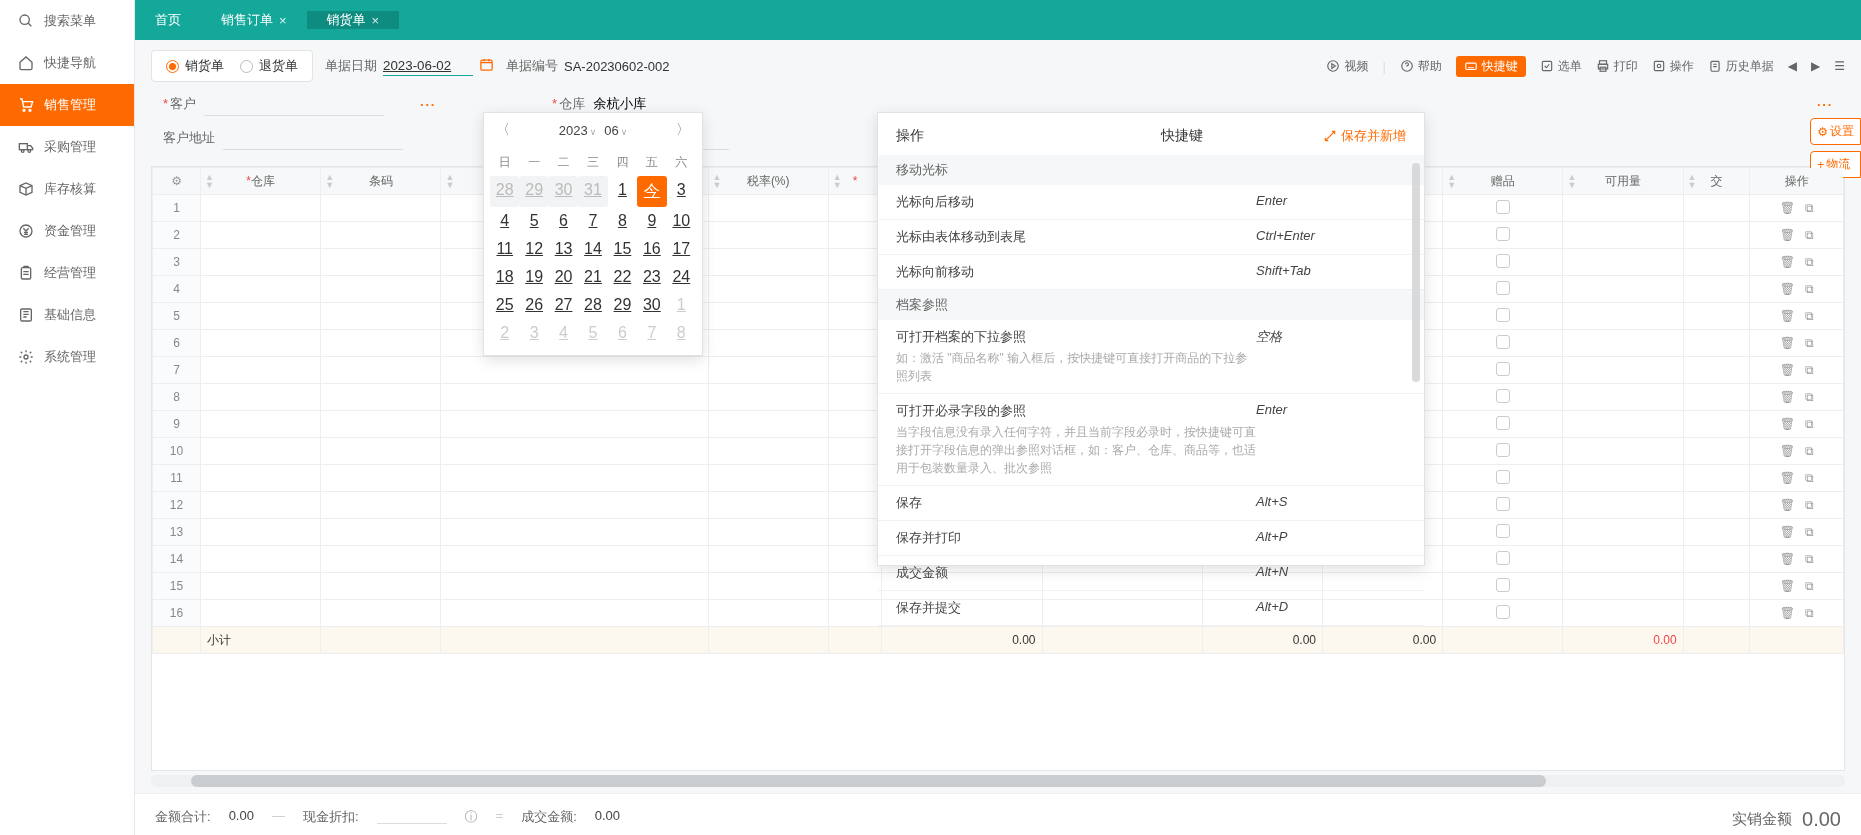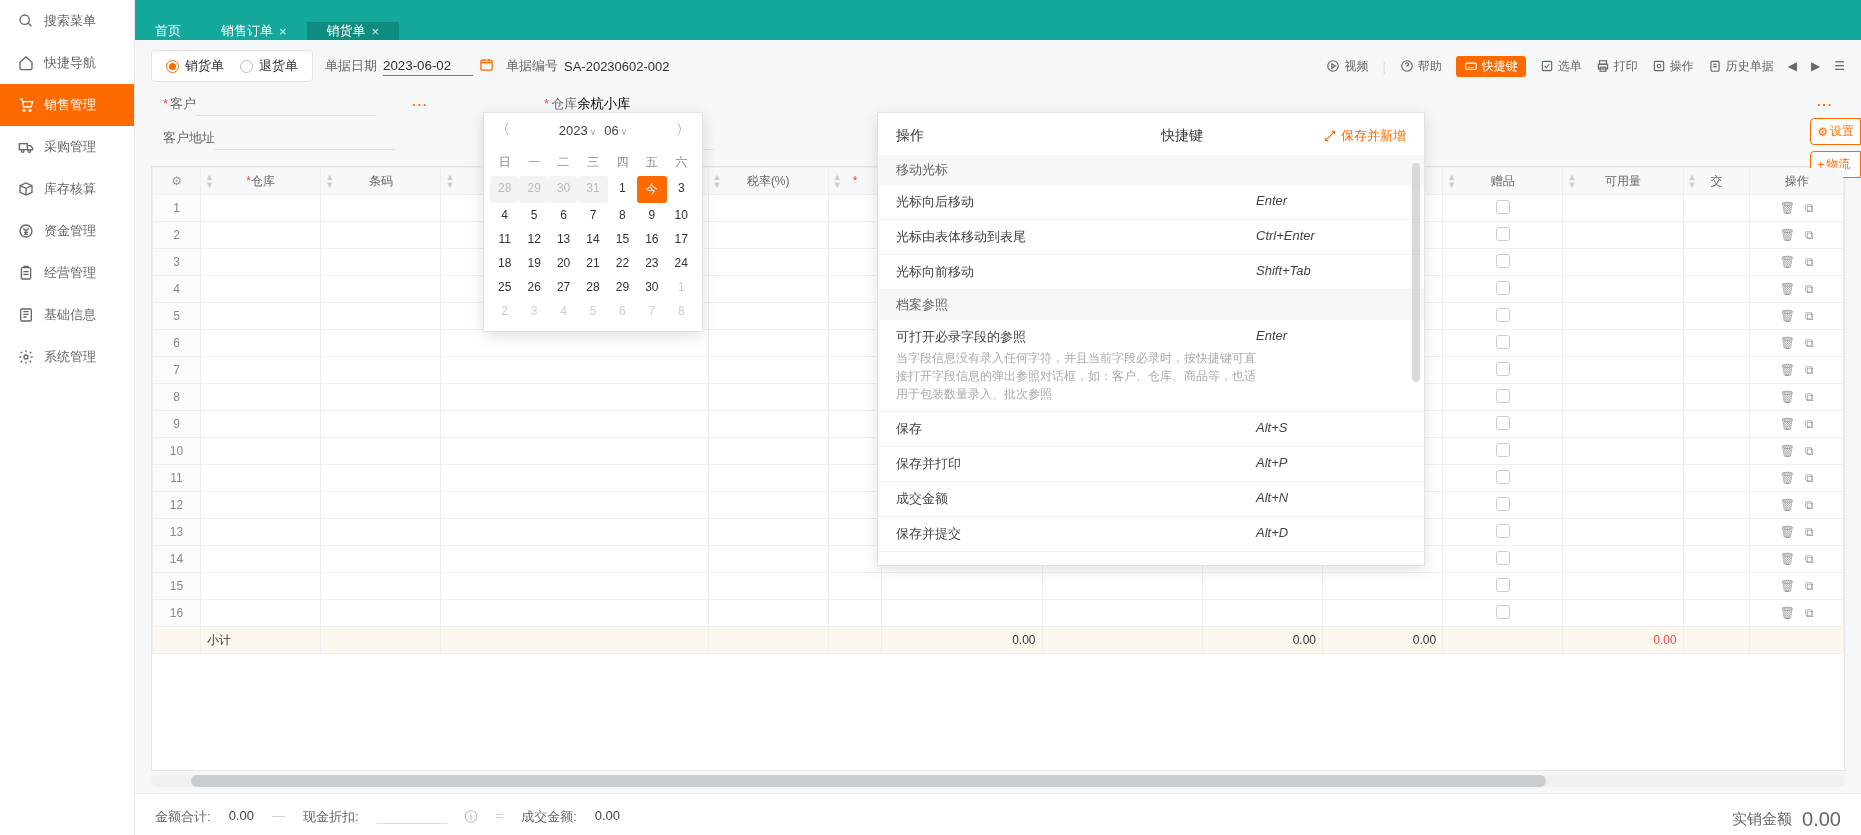--- a/index.html
+++ b/index.html
@@ -10,45 +10,45 @@
 .sidebar { width:135px; background:#fff; border-right:1px solid #e8e8e8; flex-shrink:0; }
 .sidebar-item { display:flex; align-items:center; padding:12px 18px; cursor:pointer; color:#666; gap:10px; }
 .sidebar-item.active { background:#ff6a00; color:#fff; }
 .sidebar-item .icn { width:16px; height:16px; display:inline-flex; align-items:center; justify-content:center; }
 .sidebar-item .icn svg { width:16px; height:16px; }
 
 
 .main { flex:1; display:flex; flex-direction:column; min-width:0; }
 
 
-.tabs { background:#14a89b; display:flex; height:40px; align-items:flex-end; }
+.tabs { background:#14a89b; display:flex; height:40px; align-items:center; }
 .tab { padding:0 20px; display:flex; align-items:center; color:#fff; cursor:pointer; gap:6px; }
 .tab.active { background:#0f8c80; }
 .tab-close { font-size:13px; opacity:.85; }
 
 
 .workarea { flex:1; background:#f5f7f8; position:relative; display:flex; flex-direction:column; }
 .toolbar { display:flex; align-items:center; padding:10px 16px 0 16px; gap:12px; flex-wrap:wrap; }
 .radio-group { background:#fff; border:1px solid #e3e3e3; border-radius:4px; padding:6px 14px; display:flex; gap:16px; }
 .radio { display:flex; align-items:center; gap:6px; cursor:pointer; }
 .radio .dot { width:13px; height:13px; border-radius:50%; border:1px solid #bbb; display:inline-flex; align-items:center; justify-content:center; }
 .radio.checked .dot { border-color:#ff6a00; }
 .radio.checked .dot::after { content:""; width:7px; height:7px; background:#ff6a00; border-radius:50%; }
 .fld { display:flex; align-items:center; gap:6px; }
 .fld-label { color:#666; }
-.date-input { width:90px; border:none; border-bottom:1px solid #14a89b; background:transparent; padding:2px 0; color:#333; }
+.date-input { width:90px; border:none; border-bottom:1px solid #14a89b; background:transparent; padding:2px 0; color:#333;text-decoration:underline; }
 .cal-icn { color:#ff6a00; }
 .toolbar-right { margin-left:auto; display:flex; align-items:center; gap:14px; color:#666; }
 .toolbar-right .titem { display:flex; align-items:center; gap:4px; cursor:pointer; font-size:12px; }
 .titem.kb { background:#ff6a00; color:#fff; padding:2px 8px; border-radius:3px; }
 .titem svg { width:14px; height:14px; }
 
 
 .formrow { display:flex; align-items:center; padding:10px 28px; gap:36px; }
-.formfld { display:flex; align-items:center; }
+.formfld { display:flex; align-items:center; gap:8px; }
 .formfld .lab { color:#666; }
 .formfld .req { color:#f04848; margin-right:2px; }
 .formfld .inp { border:none; border-bottom:1px solid #ddd; width:180px; padding:4px 0; background:transparent; }
 .more-dots { color:#ff6a00; cursor:pointer; letter-spacing:1px; font-weight:bold; }
 .right-buttons { position:absolute; right:0; top:78px; display:flex; flex-direction:column; gap:6px; }
 .right-btn { border:1px solid #ff6a00; color:#ff6a00; background:#fff; padding:4px 6px; border-radius:4px 0 0 4px; cursor:pointer; font-size:12px; display:flex; align-items:center; gap:2px; }
 
 
 .tablewrap { margin:6px 16px 0 16px; background:#fff; border:1px solid #e5e5e5; flex:1; overflow:hidden; display:flex; flex-direction:column; }
 .tbl { border-collapse:collapse; width:100%; font-size:12px; }
@@ -76,21 +76,21 @@
 .footer .rt .big { font-size:20px; }
 
 
 .datepicker { position:absolute; left:348px; top:72px; width:220px; background:#fff; border:1px solid #e2e2e2; box-shadow:0 4px 14px rgba(0,0,0,.12); z-index:50; }
 .dp-head { display:flex; align-items:center; justify-content:space-between; padding:8px 12px; }
 .dp-head .nav { cursor:pointer; color:#888; font-size:14px; }
 .dp-head .ym { display:flex; gap:8px; color:#444; }
 .dp-head .ym span::after { content:"∨"; font-size:9px; color:#aaa; margin-left:2px; }
 .dp-grid { display:grid; grid-template-columns:repeat(7,1fr); text-align:center; padding:2px 6px 8px; }
 .dp-grid .dow { color:#888; font-size:12px; padding:5px 0; }
-.dp-grid .day { padding:5px 0; font-size:12px; cursor:pointer; border-radius:3px; }
+.dp-grid .day { padding:5px 0; font-size:16px; cursor:pointer; border-radius:3px;text-decoration:underline; }
 .dp-grid .day.other { color:#ccc; }
 .dp-grid .day.sel { background:#ff6a00; color:#fff; }
 .dp-grid .day.dim { background:#f2f3f4; color:#bbb; }
 .dp-foot { text-align:center; padding:8px 0; border-top:1px solid #eee; color:#ff6a00; cursor:pointer; }
 
 
 .shortcuts { position:absolute; left:742px; top:72px; width:548px; height:454px; background:#fff; border:1px solid #e2e2e2; box-shadow:0 4px 14px rgba(0,0,0,.12); z-index:60; display:flex; flex-direction:column; }
 .sc-head { display:flex; align-items:center; padding:14px 18px 10px; }
 .sc-head .t1 { font-size:14px; color:#333; }
 .sc-head .t2 { margin-left:auto; margin-right:120px; font-size:14px; color:#333; }
@@ -809,20 +809,24 @@
             <div class="sc-row">
               <div class="op">光标由表体移动到表尾</div>
               <div class="key">Ctrl+Enter</div>
             </div>
             <div class="sc-row">
               <div class="op">光标向前移动</div>
               <div class="key">Shift+Tab</div>
             </div>
             <div class="sc-sec">档案参照</div>
             <div class="sc-row">
+              <div class="op">可打开档案的下拉参照<div class="hint">如：激活 "商品名称" 输入框后，按快捷键可直接打开商品的下拉参照列表</div></div>
+              <div class="key">空格</div>
+            </div>
+            <div class="sc-row">
               <div class="op">可打开必录字段的参照<div class="hint">当字段信息没有录入任何字符，并且当前字段必录时，按快捷键可直接打开字段信息的弹出参照对话框，如：客户、仓库、商品等，也适用于包装数量录入、批次参照</div></div>
               <div class="key">Enter</div>
             </div>
             <div class="sc-row">
               <div class="op">保存</div>
               <div class="key">Alt+S</div>
             </div>
             <div class="sc-row">
               <div class="op">保存并打印</div>
               <div class="key">Alt+P</div>

